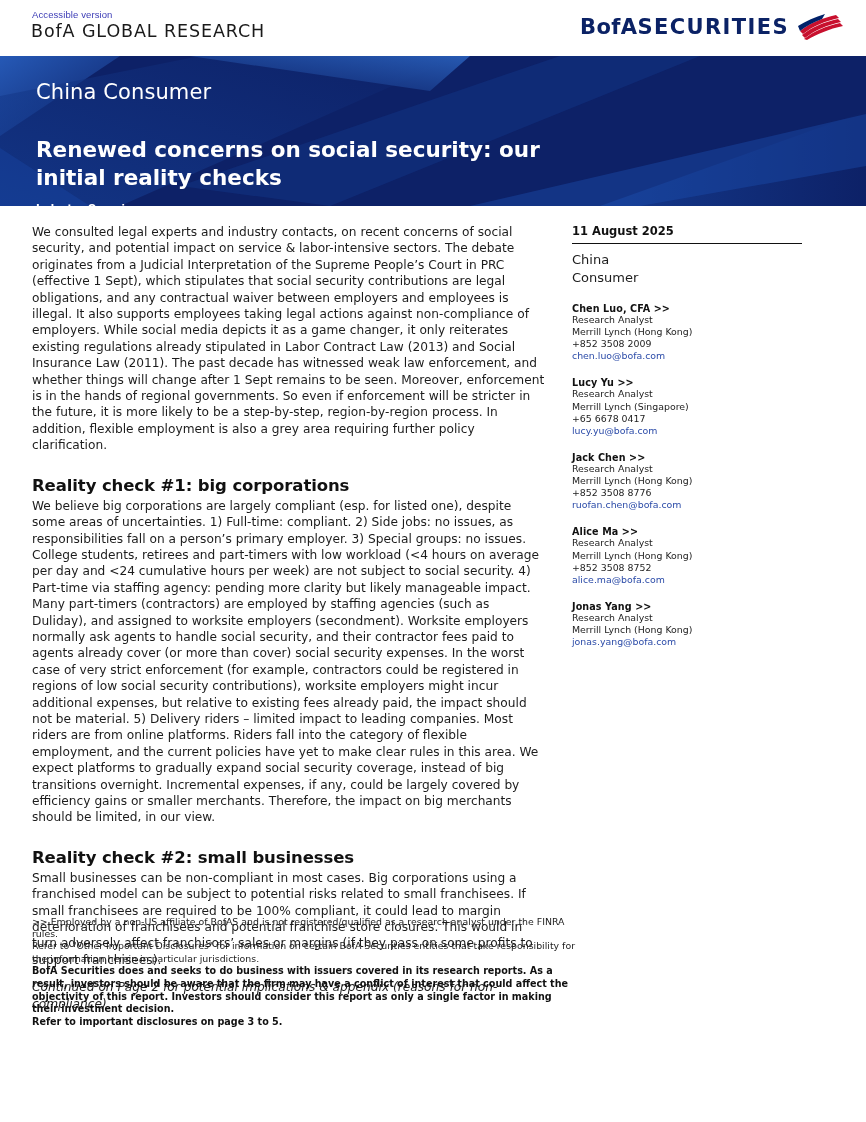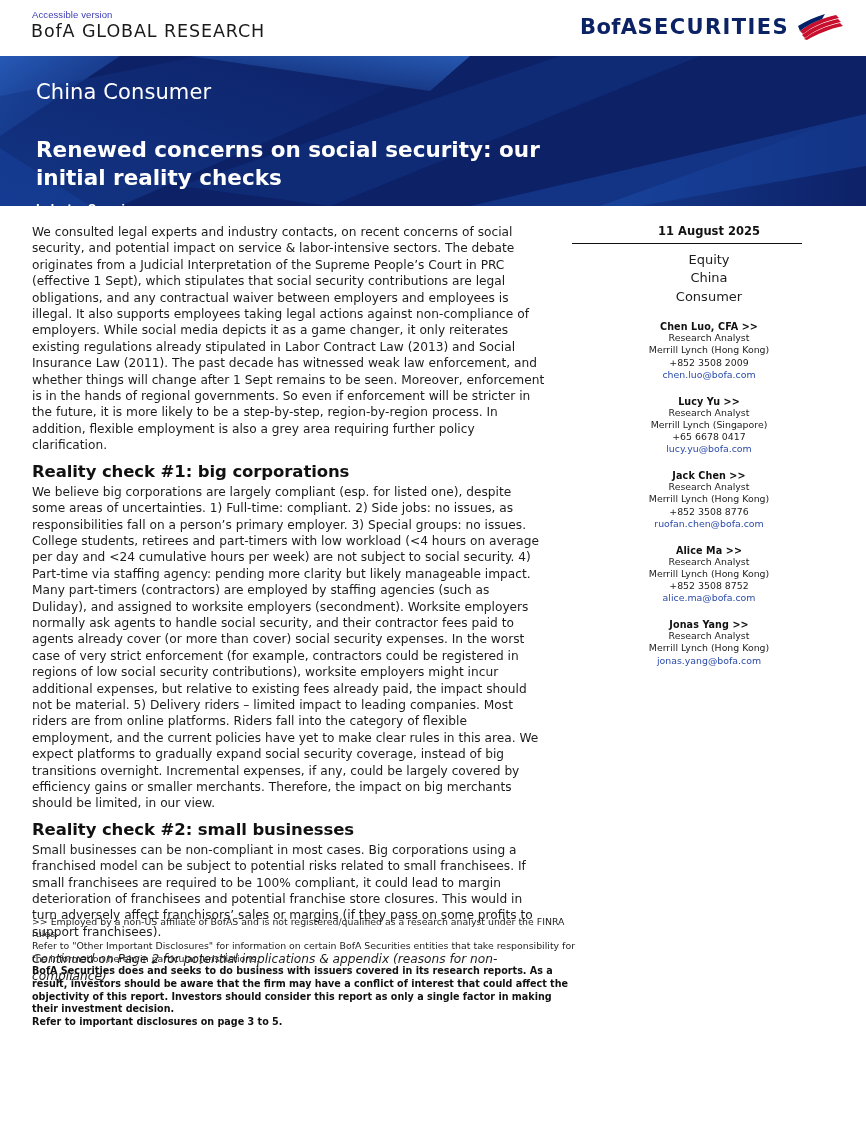--- a/index.html
+++ b/index.html
@@ -117,33 +117,32 @@
   }
   .col-main {
     width: 545px;
     padding: 18px 0 0 32px;
     box-sizing: border-box;
   }
   .col-side {
     width: 321px;
     padding: 18px 20px 0 27px;
     box-sizing: border-box;
-    text-align: center;
   }
 
   h2.section-head {
     font-size: 16.5px;
     font-weight: bold;
     color: #111111;
     font-family: "DejaVu Sans", sans-serif;
     margin: 0 0 3px 0;
     letter-spacing: -0.1px;
   }
   .section-head.spaced {
-    margin-top: 8px;
+    margin-top: 22px;
   }
   p.body-text {
     font-size: 12.2px;
     line-height: 1.345;
     color: #1c1c1c;
     font-family: "DejaVu Sans", sans-serif;
     margin: 0;
     text-align: left;
   }
   p.continued {
@@ -300,21 +299,20 @@
     <h2 class="section-head spaced">Reality check #2: small businesses</h2>
     <p class="body-text">Small businesses can be non-compliant in most cases.  Big corporations using a franchised model can be subject to potential risks related to small franchisees.  If small franchisees are required to be 100% compliant, it could lead to margin deterioration of franchisees and potential franchise store closures. This would in turn adversely affect franchisors’ sales or margins (if they pass on some profits to support franchisees).</p>
 
     <p class="continued">Continued on Page 2 for potential implications &amp; appendix (reasons for non-compliance)</p>
   </div>
 
   <div class="col-side">
     <div class="side-date">11 August 2025</div>
     <div class="side-rule"></div>
 
-    <div class="side-class">Equity</div>
     <div class="side-class">China</div>
     <div class="side-class">Consumer</div>
 
     <div class="analyst-block">
       <div class="analyst-name">Chen Luo, CFA &gt;&gt;</div>
       <div class="analyst-line">Research Analyst</div>
       <div class="analyst-line">Merrill Lynch (Hong Kong)</div>
       <div class="analyst-line">+852 3508 2009</div>
       <a class="analyst-email" href="#">chen.luo@bofa.com</a>
     </div>

